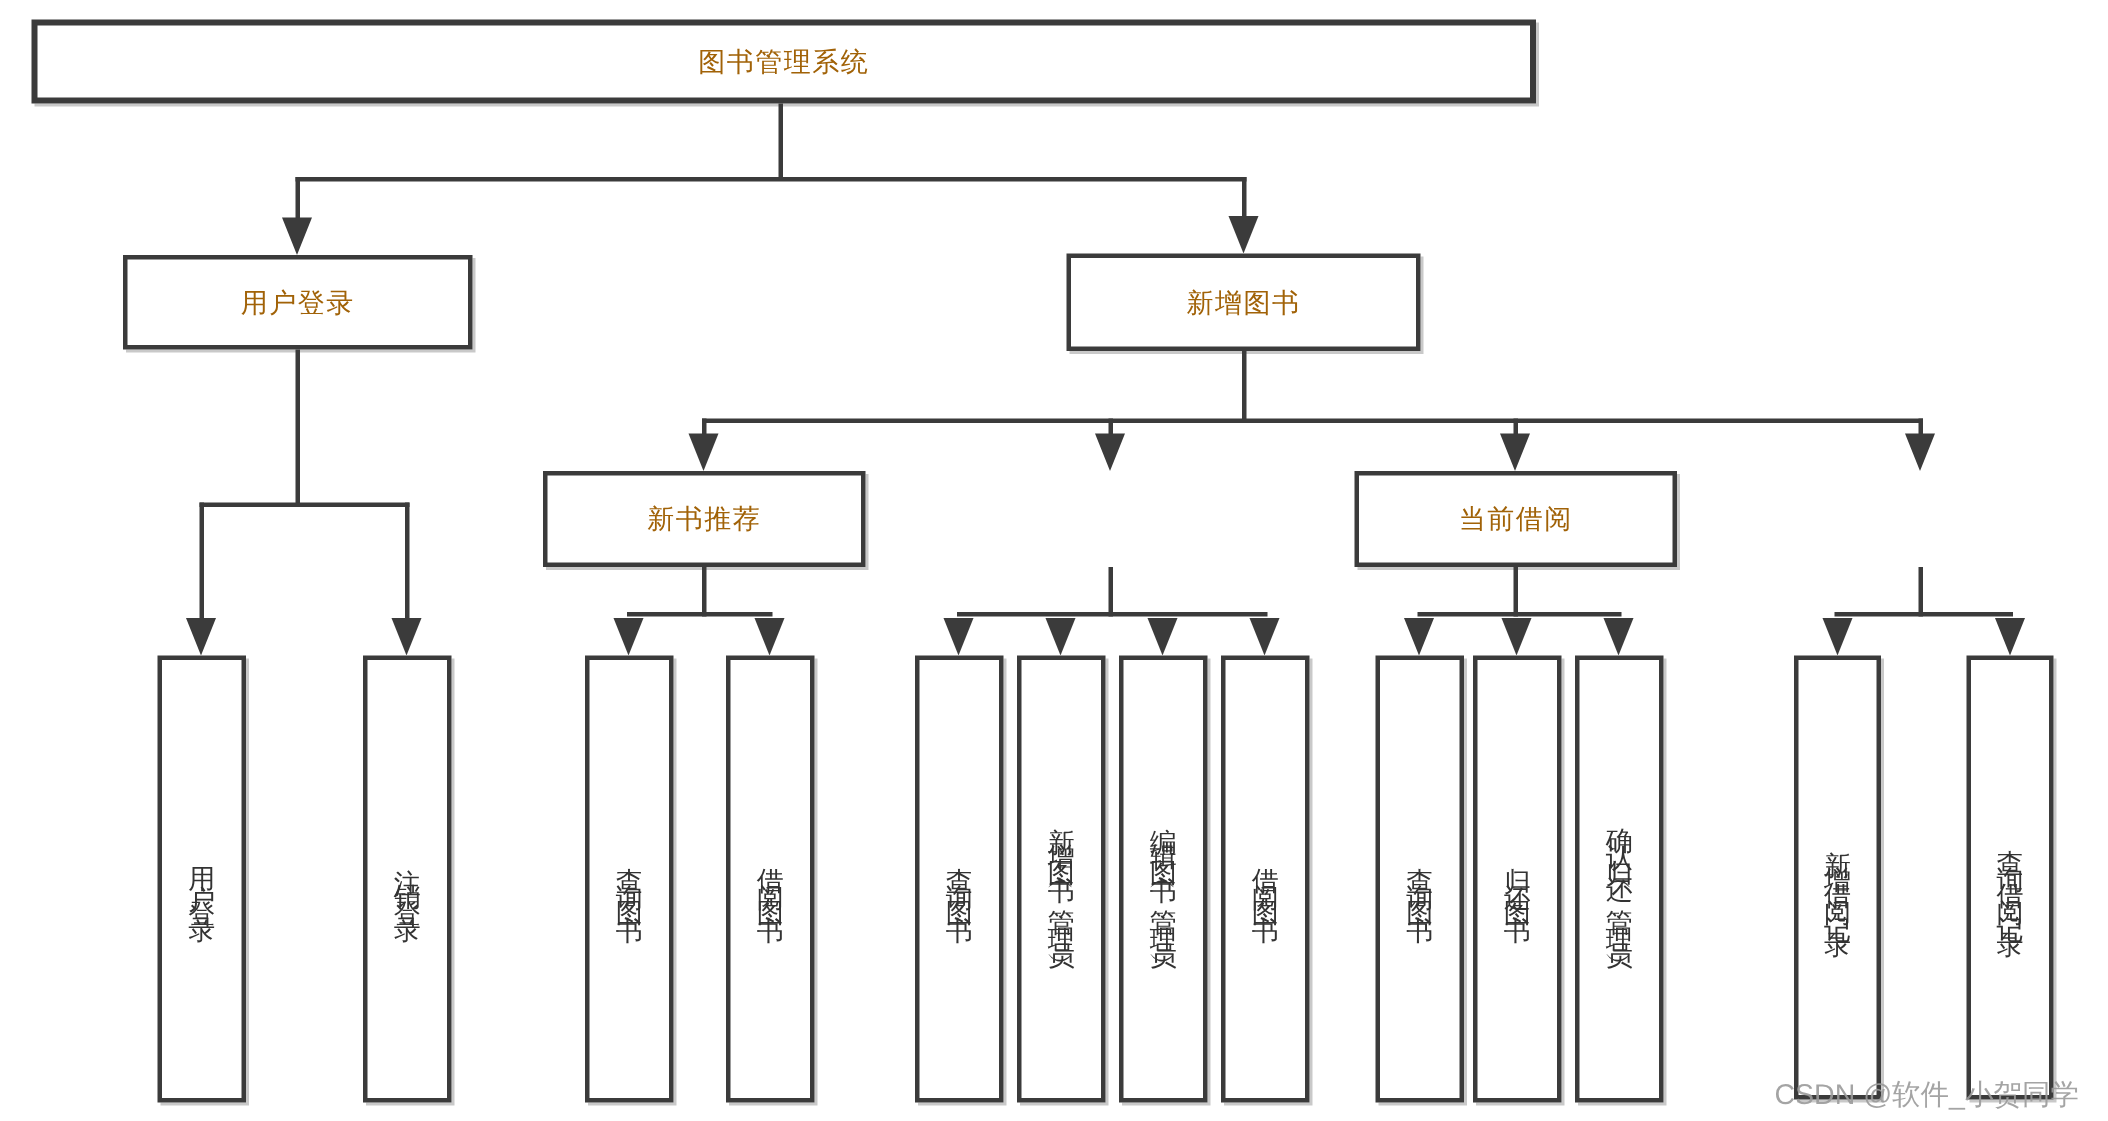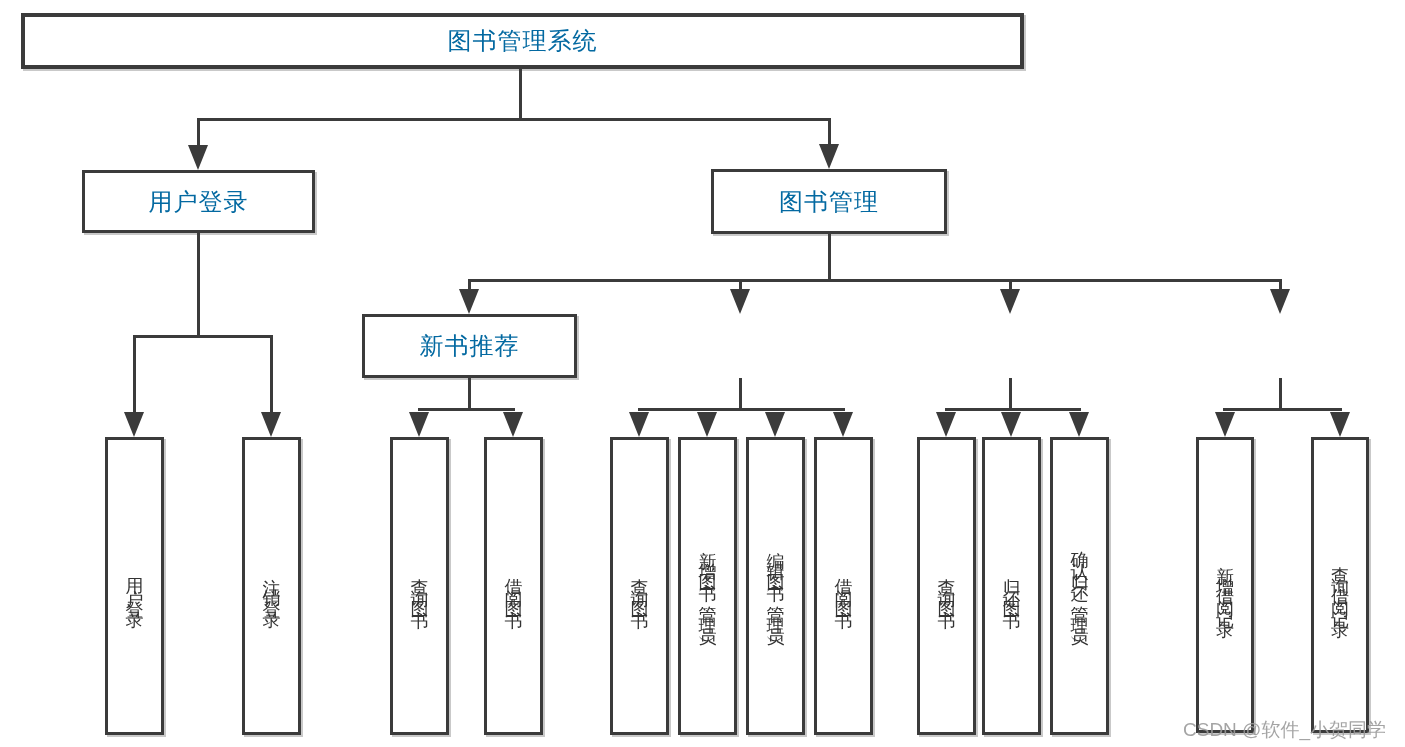--- a/index.html
+++ b/index.html
@@ -17,23 +17,23 @@
     box-sizing: border-box;
     background: #ffffff;
     border: 3px solid #3b3b3b;
     box-shadow: 2px 2px 0 #c9c9c9;
     display: flex;
     align-items: center;
     justify-content: center;
   }
   .box.root { border-width: 4px; }
   .hlabel {
-    font-size: 24px;
+    font-size: 18px;
     letter-spacing: 1px;
-    color: #0369a1;
+    color: #a16207;
     white-space: nowrap;
   }
   .vlabel {
     writing-mode: vertical-rl;
     text-orientation: mixed;
     font-size: 18px;
     letter-spacing: 11px;
     color: #333333;
     line-height: 1;
   }
@@ -69,21 +69,21 @@
   <div class="hline" style="left:197px; top:118px; width:634px;"></div>
   <div class="vline" style="left:197px; top:118px; height:28px;"></div>
   <div class="vline" style="left:828px; top:118px; height:28px;"></div>
   <div class="arrow" style="left:188px; top:145px;"></div>
   <div class="arrow" style="left:819px; top:144px;"></div>
 
   <div class="box" style="left:82px; top:170px; width:233px; height:63px;">
     <span class="hlabel">用户登录</span>
   </div>
   <div class="box" style="left:711px; top:169px; width:236px; height:65px;">
-    <span class="hlabel">图书管理</span>
+    <span class="hlabel">新增图书</span>
   </div>
 
   <div class="vline" style="left:197px; top:233px; height:103px;"></div>
   <div class="hline" style="left:133px; top:335px; width:140px;"></div>
   <div class="vline" style="left:133px; top:335px; height:77px;"></div>
   <div class="vline" style="left:270px; top:335px; height:77px;"></div>
   <div class="arrow" style="left:124px; top:412px;"></div>
   <div class="arrow" style="left:261px; top:412px;"></div>
 
   <div class="vline" style="left:828px; top:234px; height:47px;"></div>
@@ -92,20 +92,23 @@
   <div class="vline" style="left:739px; top:279px; height:12px;"></div>
   <div class="vline" style="left:1009px; top:279px; height:12px;"></div>
   <div class="vline" style="left:1279px; top:279px; height:12px;"></div>
   <div class="arrow" style="left:459px; top:289px;"></div>
   <div class="arrow" style="left:730px; top:289px;"></div>
   <div class="arrow" style="left:1000px; top:289px;"></div>
   <div class="arrow" style="left:1270px; top:289px;"></div>
 
   <div class="box" style="left:362px; top:314px; width:215px; height:64px;justify-content:center;">
     <span class="hlabel">新书推荐</span>
+  </div>
+  <div class="box" style="left:903px; top:314px; width:215px; height:64px;">
+    <span class="hlabel">当前借阅</span>
   </div>
 
   <div class="vline" style="left:468px; top:378px; height:33px;"></div>
   <div class="hline" style="left:418px; top:408px; width:97px;"></div>
   <div class="arrow" style="left:409px; top:412px;"></div>
   <div class="arrow" style="left:503px; top:412px;"></div>
 
   <div class="vline" style="left:739px; top:378px; height:33px;"></div>
   <div class="hline" style="left:638px; top:408px; width:207px;"></div>
   <div class="arrow" style="left:629px; top:412px;"></div>

